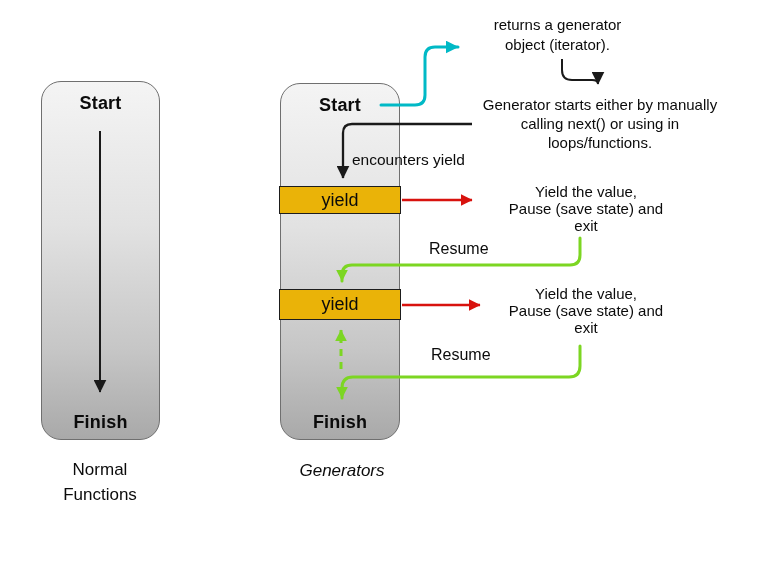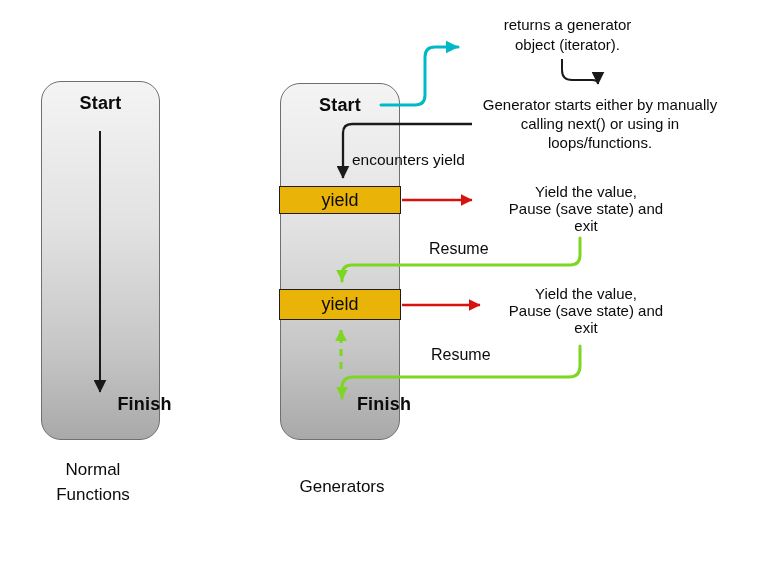--- a/index.html
+++ b/index.html
@@ -19,46 +19,46 @@
     box-sizing:border-box;
   }
   #normal-box{left:41px;top:81px;width:119px;height:359px;}
   #gen-box{left:280px;top:83px;width:120px;height:357px;}
   .box-label{
     position:absolute;left:0;width:100%;
     text-align:center;
     font-weight:bold;font-size:18px;letter-spacing:.2px;
   }
   .box-label.top{top:11px;}
-  .box-label.bottom{bottom:24px;margin-left:44px;}
+  .box-label.bottom{bottom:6px;}
   .yield-band{
     position:absolute;
     background:#eab308;
     border-top:1.5px solid #1d1d1d;
     border-bottom:1.5px solid #1d1d1d;
     border-left:1px solid #1d1d1d;
     border-right:1px solid #1d1d1d;
     box-sizing:border-box;
     display:flex;align-items:center;justify-content:center;
     font-size:18px;
     text-align:right;
   }
   #yield-band-1{left:279px;top:186px;width:122px;height:28px;}
   #yield-band-2{left:279px;top:289px;width:122px;height:31px;}
   .caption{
     position:absolute;text-align:center;
     font-size:17px;line-height:1.45;white-space:pre-line;
   }
-  #normal-caption{left:23px;top:458px;width:140px;}
-  #generators-caption{left:272px;top:475px;width:140px;}
+  #normal-caption{left:30px;top:458px;width:140px;}
+  #generators-caption{left:272px;top:459px;width:140px;font-style:italic;}
   .ann{
     position:absolute;font-size:15px;line-height:1.25;
     white-space:pre-line;text-align:center;
   }
-  #ann-returns{left:465px;top:15px;width:205px;line-height:1.33;}
+  #ann-returns{left:455px;top:15px;width:205px;line-height:1.33;}
   #ann-gen-starts{left:465px;top:96px;width:270px;}
   #ann-encounters{left:352px;top:150px;width:135px;text-align:left;font-size:15.5px;}
   #ann-yield-1{left:480px;top:184px;width:212px;line-height:1.12;}
   #ann-resume-1{left:429px;top:239px;width:70px;text-align:left;font-size:16px;}
   #ann-yield-2{left:480px;top:286px;width:212px;line-height:1.12;}
   #ann-resume-2{left:431px;top:345px;width:70px;text-align:left;font-size:16px;}
   svg.overlay{
     position:absolute;left:0;top:0;width:761px;height:561px;
     pointer-events:none;
   }

